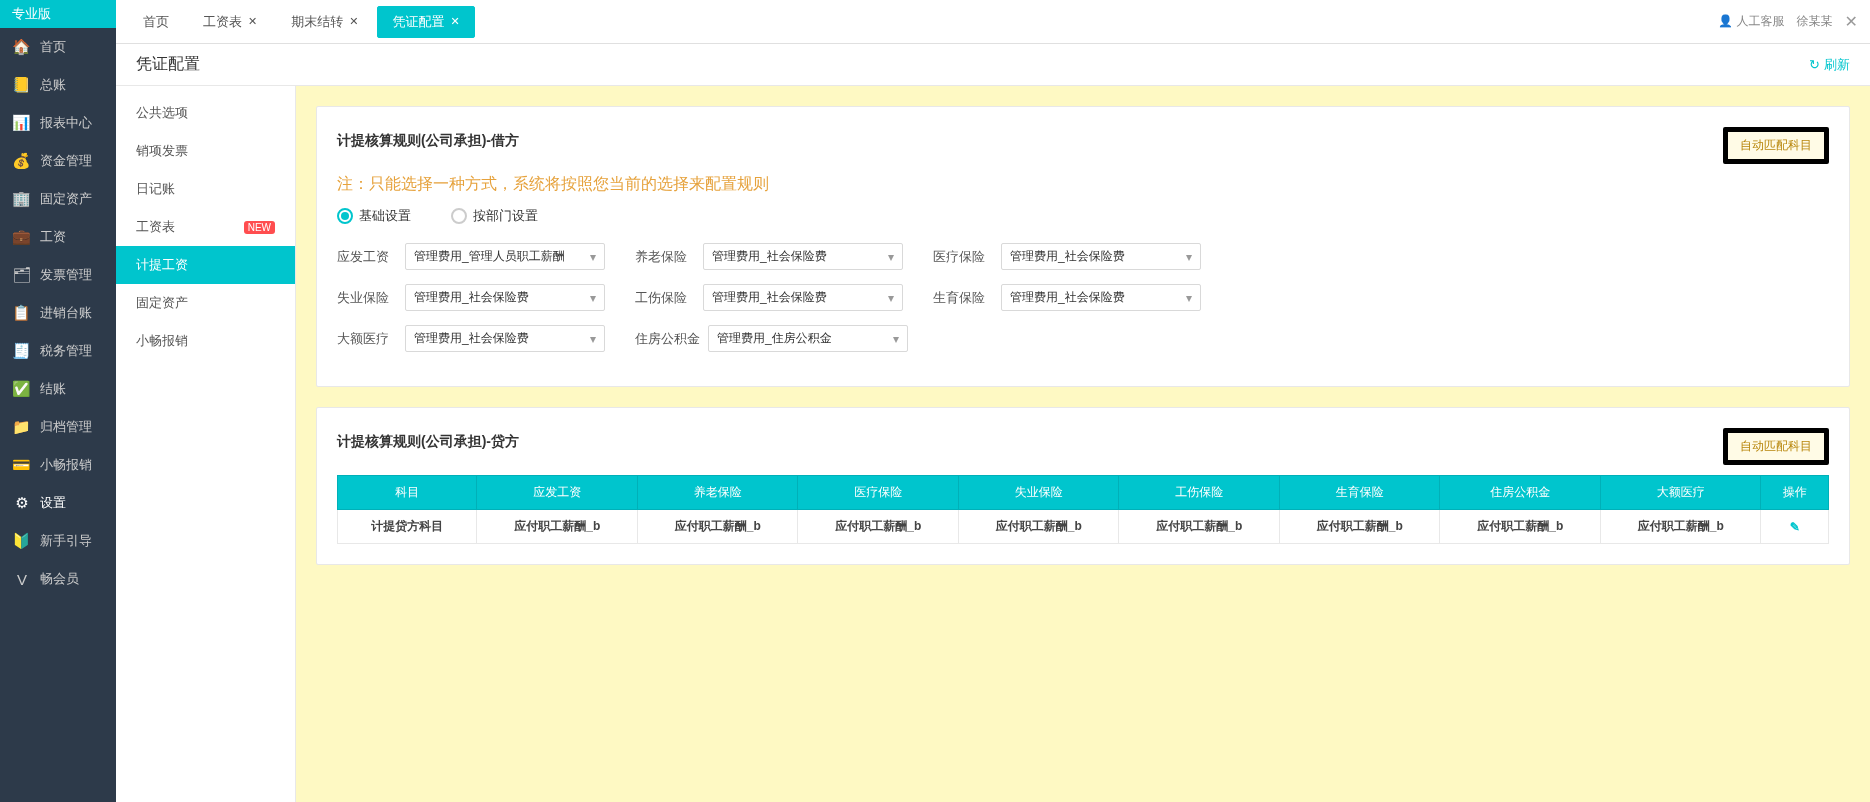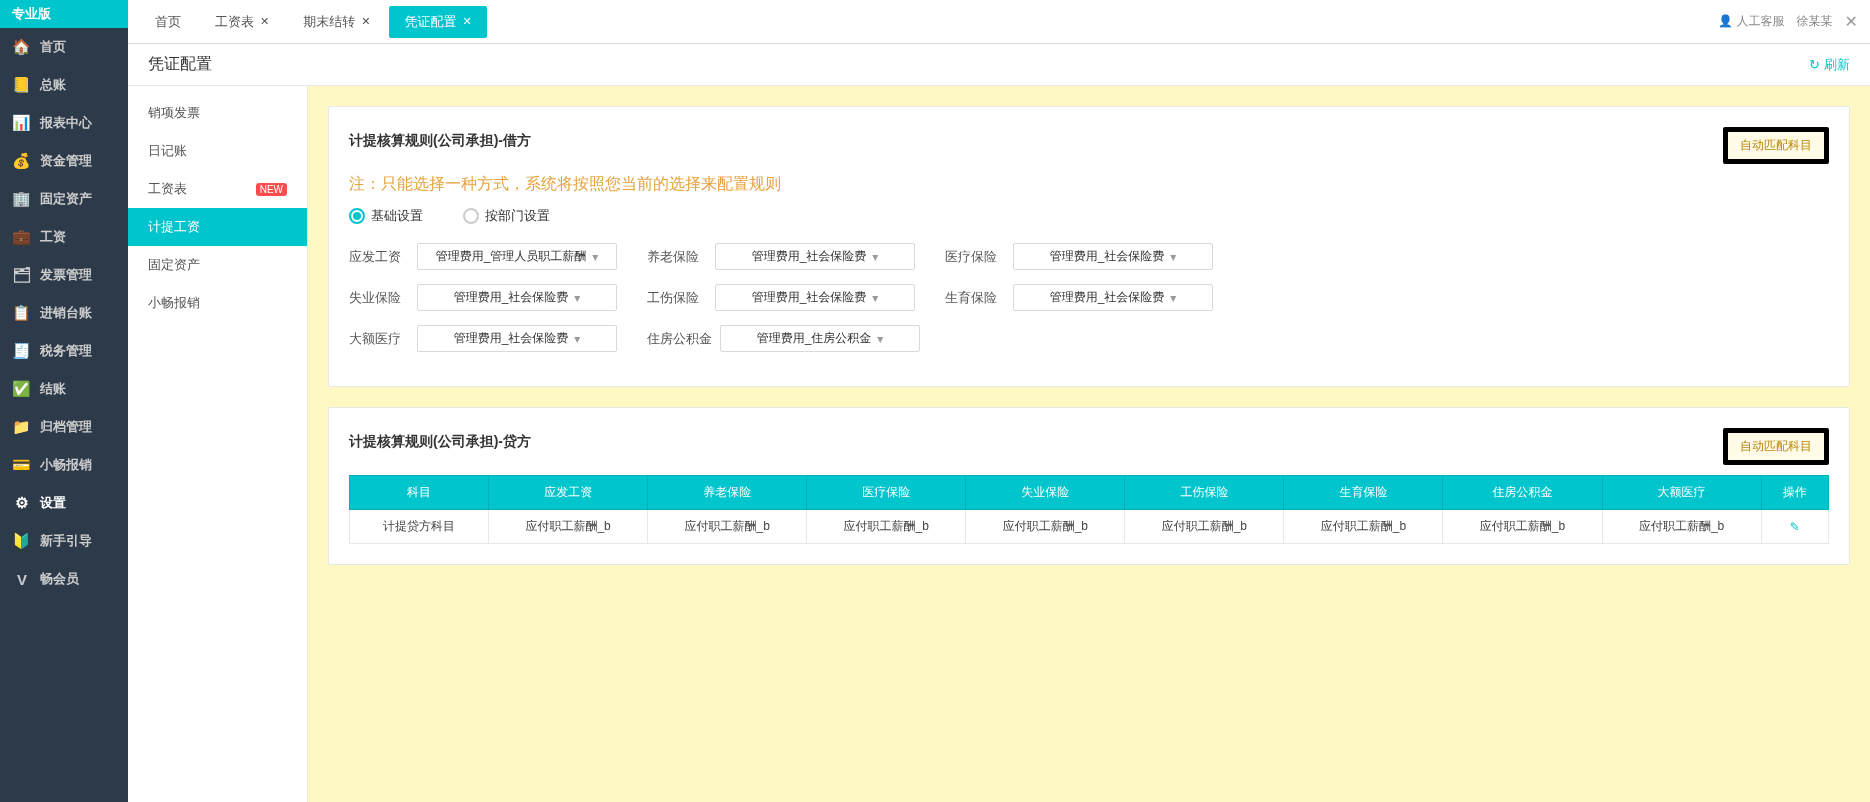--- a/index.html
+++ b/index.html
@@ -1,28 +1,27 @@
 <!DOCTYPE html>
 <html><head>
   <meta charset="utf-8">
   <style>
     * { box-sizing: border-box; margin: 0; padding: 0; }
     body { font-family: "Microsoft YaHei", sans-serif; font-size: 13px; background: #f5f5f5; display: flex; height: 802px; overflow: hidden; }
 
     
     .sidebar {
-      width: 128px;
+      width: 116px;
       background: #2d3a4a;
       color: #ccc;
       display: flex;
       flex-direction: column;
       flex-shrink: 0;
       height: 100%;
       overflow: hidden;
-      font-weight: bold;
     }
     .sidebar-brand {
       background: #00c5cd;
       color: #fff;
       font-size: 13px;
       padding: 6px 12px;
       height: 28px;
       display: flex;
       align-items: center;
     }
@@ -229,21 +228,21 @@
     }
     .field-select {
       display: flex;
       align-items: center;
       border: 1px solid #d9d9d9;
       border-radius: 2px;
       padding: 4px 8px;
       min-width: 200px;
       background: #fff;
       cursor: pointer;
-      justify-content: center;
+      justify-content: space-between;
       font-size: 12px;
       color: #333;
     }
     .field-select .arrow { color: #999; margin-left: 6px; }
 
     
     .data-table {
       width: 100%;
       border-collapse: collapse;
       font-size: 12px;
@@ -260,20 +259,21 @@
       border: 1px solid #00b0b8;
     }
     .data-table tbody tr {
       background: #fff;
     }
     .data-table tbody td {
       padding: 8px 10px;
       text-align: center;
       border: 1px solid #e8e8e8;
       color: #444;
+      font-weight: bold;
     }
     .edit-icon {
       color: #00c5cd;
       cursor: pointer;
     }
   </style>
 </head>
 <body>
 
 <div class="sidebar">
@@ -374,20 +374,23 @@
     <div class="refresh-btn">
       <span>↻</span>
       <span>刷新</span>
     </div>
   </div>
 
   <div class="content">
 
     <div class="left-nav">
       <div id="left-nav-items">
+          <div class="left-nav-item">
+            <span>公共选项</span>
+          </div>
           <div class="left-nav-item">
             <span>销项发票</span>
           </div>
           <div class="left-nav-item">
             <span>日记账</span>
           </div>
           <div class="left-nav-item">
             <span>工资表</span>
             <span class="new-badge">NEW</span>
           </div>

